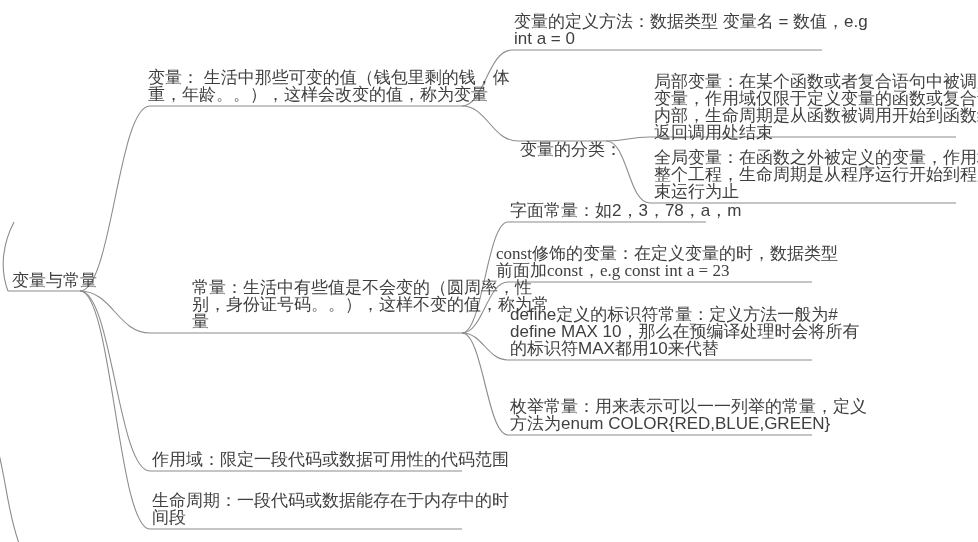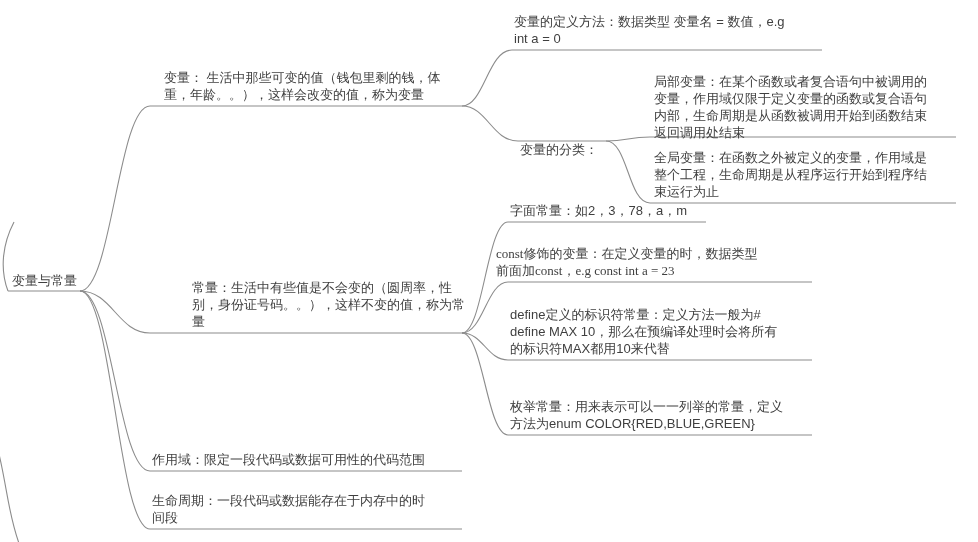--- a/index.html
+++ b/index.html
@@ -23,21 +23,21 @@
     height: 542px;
   }
   #wires path, #wires line {
     fill: none;
     stroke: #8c8c8c;
     stroke-width: 1.1;
   }
   .node {
     position: absolute;
     color: #3f3f3f;
-    font-size: 13px;
+    font-size: 17px;
     line-height: 17px;
     white-space: pre;
     cursor: default;
   }
 </style>
 </head>
 <body>
 
 <div id="canvas">
 
@@ -74,21 +74,21 @@
     <path d="M 462 333 C 483 333, 487 360, 508 360"></path>
     <path d="M 462 333 C 483 333, 487 435, 508 435"></path>
     <line x1="508" y1="222" x2="706" y2="222"></line>
     <line x1="508" y1="282" x2="812" y2="282"></line>
     <line x1="508" y1="360" x2="812" y2="360"></line>
     <line x1="508" y1="435" x2="812" y2="435"></line>
   </svg>
 
   <div class="node" style="left:12px; top:272px;font-family:Liberation Serif, serif;">变量与常量</div>
 
-  <div class="node" style="left:164px; top:69px;">变量： 生活中那些可变的值（钱包里剩的钱，体
+  <div class="node" style="left:148px; top:69px;">变量： 生活中那些可变的值（钱包里剩的钱，体
 重，年龄。。），这样会改变的值，称为变量</div>
 
   <div class="node" style="left:168px; top:279px;margin-left:24px;">常量：生活中有些值是不会变的（圆周率，性
 别，身份证号码。。），这样不变的值，称为常
 量</div>
 
   <div class="node" style="left:152px; top:451px;text-align:right;">作用域：限定一段代码或数据可用性的代码范围</div>
 
   <div class="node" style="left:152px; top:492px;">生命周期：一段代码或数据能存在于内存中的时
 间段</div>

